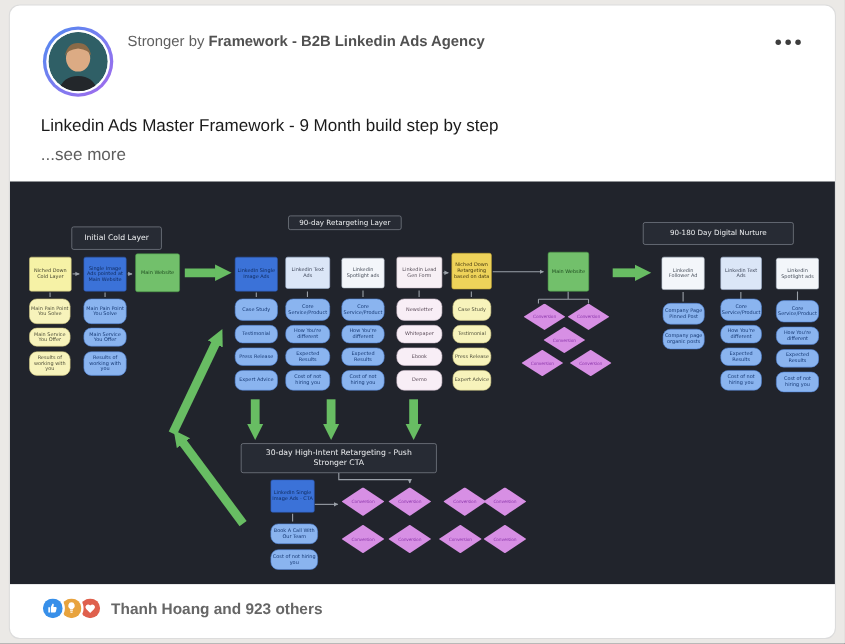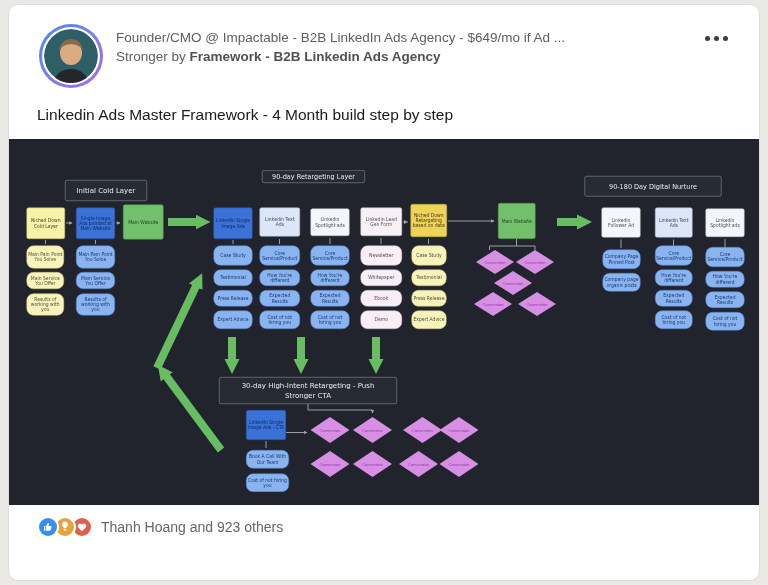--- a/index.html
+++ b/index.html
@@ -61,56 +61,56 @@
     clip-path:polygon(50% 0,100% 50%,50% 100%,0 50%); background:#d78fe4; color:#8f3bad;
     font-size:8px; letter-spacing:-0.3px; }
 
   
   .footer { display:flex; justify-content:space-between; align-items:center; padding:11px 26px 0 28px; }
   .social-left { display:flex; align-items:center; cursor:pointer; }
   .r-icons { display:flex; align-items:center; margin-right:8px; }
   .r-icon { width:22px; height:22px; border-radius:50%; border:2px solid #fff; background:#fff; }
   .r-icon + .r-icon { margin-left:-5px; }
   .r-icon svg { width:18px; height:18px; display:block; }
-  .social-text { font-size:14px; color:#666; }
+  .social-text { font-size:14px; color:#666;font-weight:bold; }
   .counts { font-size:14px; color:#666; display:flex; gap:5px; cursor:pointer; }
 </style>
 </head>
 <body>
 
 <div class="card">
 
   <div class="header">
     <div class="avatar-ring">
       <div class="inner">
         <svg viewBox="0 0 54 54">
           <circle cx="27" cy="27" r="27" fill="#2f5f66"></circle>
           <ellipse cx="27" cy="24" rx="11" ry="12" fill="#dcab84"></ellipse>
           <path d="M15 22 q2-12 12-12 q10 0 12 12 q-2-6-12-7 q-10 1-12 7z" fill="#8a6a47"></path>
           <path d="M9 54 q4-14 18-14 q14 0 18 14z" fill="#23272b"></path>
         </svg>
       </div>
     </div>
     <div class="htexts">
-      <div class="headline">Founder/CMO @ Impactable - B2B LinkedIn Ads Agency - $649/mo if Ad ...</div>
       <div class="promoted">
         <span>Stronger by</span>
         <span class="pname">Framework - B2B Linkedin Ads Agency</span>
       </div>
     </div>
     <div class="menu-btn">
         <i></i>
         <i></i>
         <i></i>
       </div>
   </div>
 
   <div class="body-text">
-    <div>Linkedin Ads Master Framework - 4 Month build step by step</div>
+    <div>Linkedin Ads Master Framework - 9 Month build step by step</div>
     <div class="body-line2">
+      <span class="see-more">...see more</span>
     </div>
   </div>
 
   <div class="post-image">
     <div class="diagram">
 
       <svg class="lines" width="1504" height="732" viewBox="0 0 1504 732">
         <defs>
           <marker id="ah" markerUnits="userSpaceOnUse" markerWidth="34" markerHeight="36" refX="6" refY="17" orient="auto">
             <path d="M0,2 L30,17 L0,32 z" fill="#68bd63"></path>

